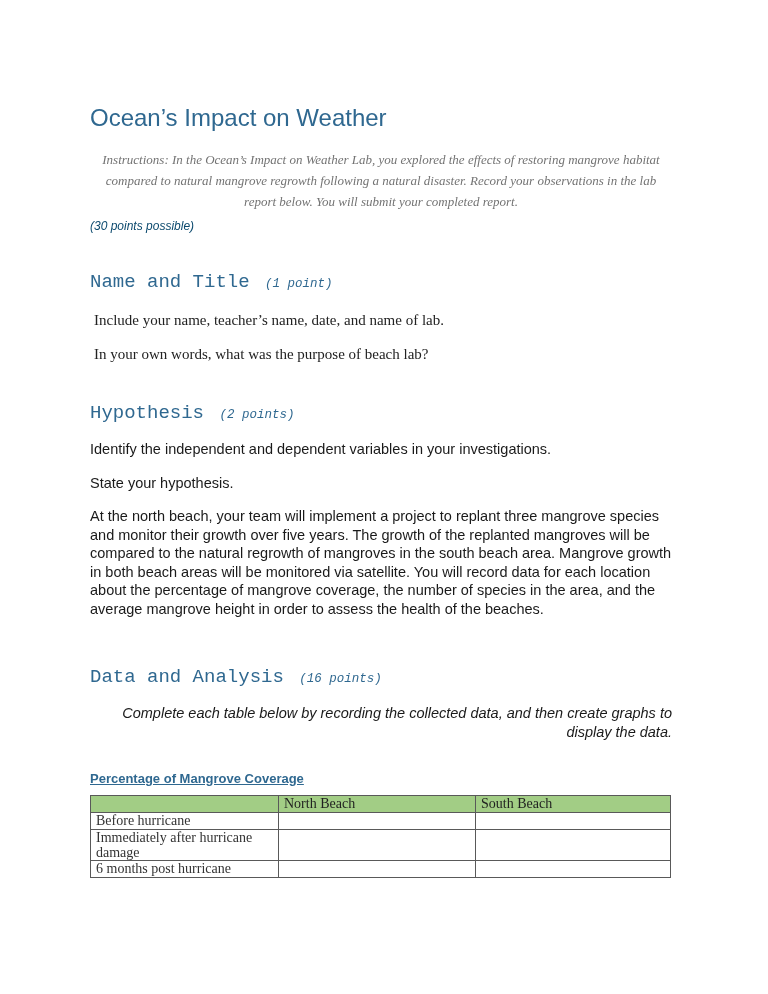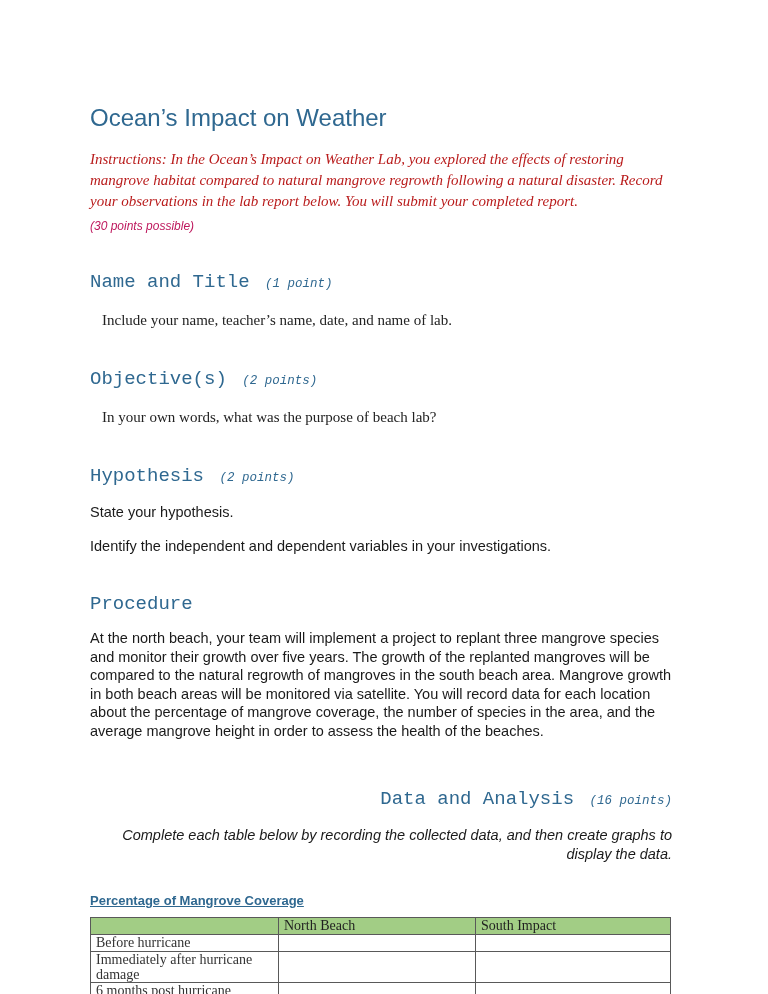--- a/index.html
+++ b/index.html
@@ -17,42 +17,43 @@
   h1 {
     margin:0;
     font-size:24px; font-weight:400; line-height:28px;
     color:#2f6890;
     font-family:"Liberation Sans", sans-serif;
   }
   .instructions {
     margin:17px 0 0;
     font-family:"Liberation Serif", serif;
     font-style:italic;
-    font-size:15px; line-height:21px;
-    color:#b91c1c;
+    font-size:13px; line-height:21px;
+    color:#737373;
+    text-align:center;
   }
   .points-possible {
     margin:7px 0 0;
     font-size:12px; font-style:italic;
-    color:#be185d;
+    color:#0c4a6e;
   }
   h2 {
     margin:38px 0 0;
     font-size:19px; font-weight:400; line-height:23px;
     color:#2f6890;
     font-family:Liberation Mono, monospace;
   }
   h2 .pts {
     font-size:12.5px; font-style:italic;
     color:#2f6890;
     margin-left:4px;
   }
-  h2.xl-gap { margin-top:48px;text-align:right; }
+  h2.xl-gap { margin-top:48px; }
   .serif-para {
-    margin:14px 12px 0;
+    margin:14px 4px 0;
     font-family:"Liberation Serif", serif;
     font-size:15px; line-height:20px;
     color:#222222;
   }
   .sans-para {
     margin:13px 0 0;
     font-size:14.5px; line-height:18.5px;
     color:#1a1a1a;
   }
   .sans-para + .sans-para { margin-top:15px; }
@@ -98,46 +99,44 @@
 
   <h1>Ocean’s Impact on Weather</h1>
 
   <p class="instructions">Instructions: In the Ocean’s Impact on Weather Lab, you explored the effects of restoring mangrove habitat compared to natural mangrove regrowth following a natural disaster. Record your observations in the lab report below. You will submit your completed report.</p>
 
   <p class="points-possible">(30 points possible)</p>
 
   <h2><span>Name and Title</span> <span class="pts">(1 point)</span></h2>
   <p class="serif-para">Include your name, teacher’s name, date, and name of lab.</p>
 
-  <h2><span>Objective(s)</span> <span class="pts">(2 points)</span></h2>
   <p class="serif-para">In your own words, what was the purpose of beach lab?</p>
 
   <h2><span>Hypothesis</span> <span class="pts">(2 points)</span></h2>
+  <p class="sans-para">Identify the independent and dependent variables in your investigations.</p>
   <p class="sans-para">State your hypothesis.</p>
-  <p class="sans-para">Identify the independent and dependent variables in your investigations.</p>
 
-  <h2><span>Procedure</span></h2>
   <p class="sans-para">At the north beach, your team will implement a project to replant three mangrove species and monitor their growth over five years. The growth of the replanted mangroves will be compared to the natural regrowth of mangroves in the south beach area. Mangrove growth in both beach areas will be monitored via satellite. You will record data for each location about the percentage of mangrove coverage, the number of species in the area, and the average mangrove height in order to assess the health of the beaches.</p>
 
   <h2 class="xl-gap"><span>Data and Analysis</span> <span class="pts">(16 points)</span></h2>
   <p class="sans-para italic-sans">Complete each table below by recording the collected data, and then create graphs to display the data.</p>
 
   <p class="table-caption">Percentage of Mangrove Coverage</p>
 
   <table class="data-table">
     <colgroup>
         <col class="c1">
         <col class="c2">
         <col class="c3">
       </colgroup>
     <tbody>
         <tr class="head">
       <th></th>
       <th>North Beach</th>
-      <th>South Impact</th>
+      <th>South Beach</th>
     </tr>
     <tr>
       <td>Before hurricane</td>
       <td></td>
       <td></td>
     </tr>
     <tr>
       <td>Immediately after hurricane damage</td>
       <td></td>
       <td></td>

